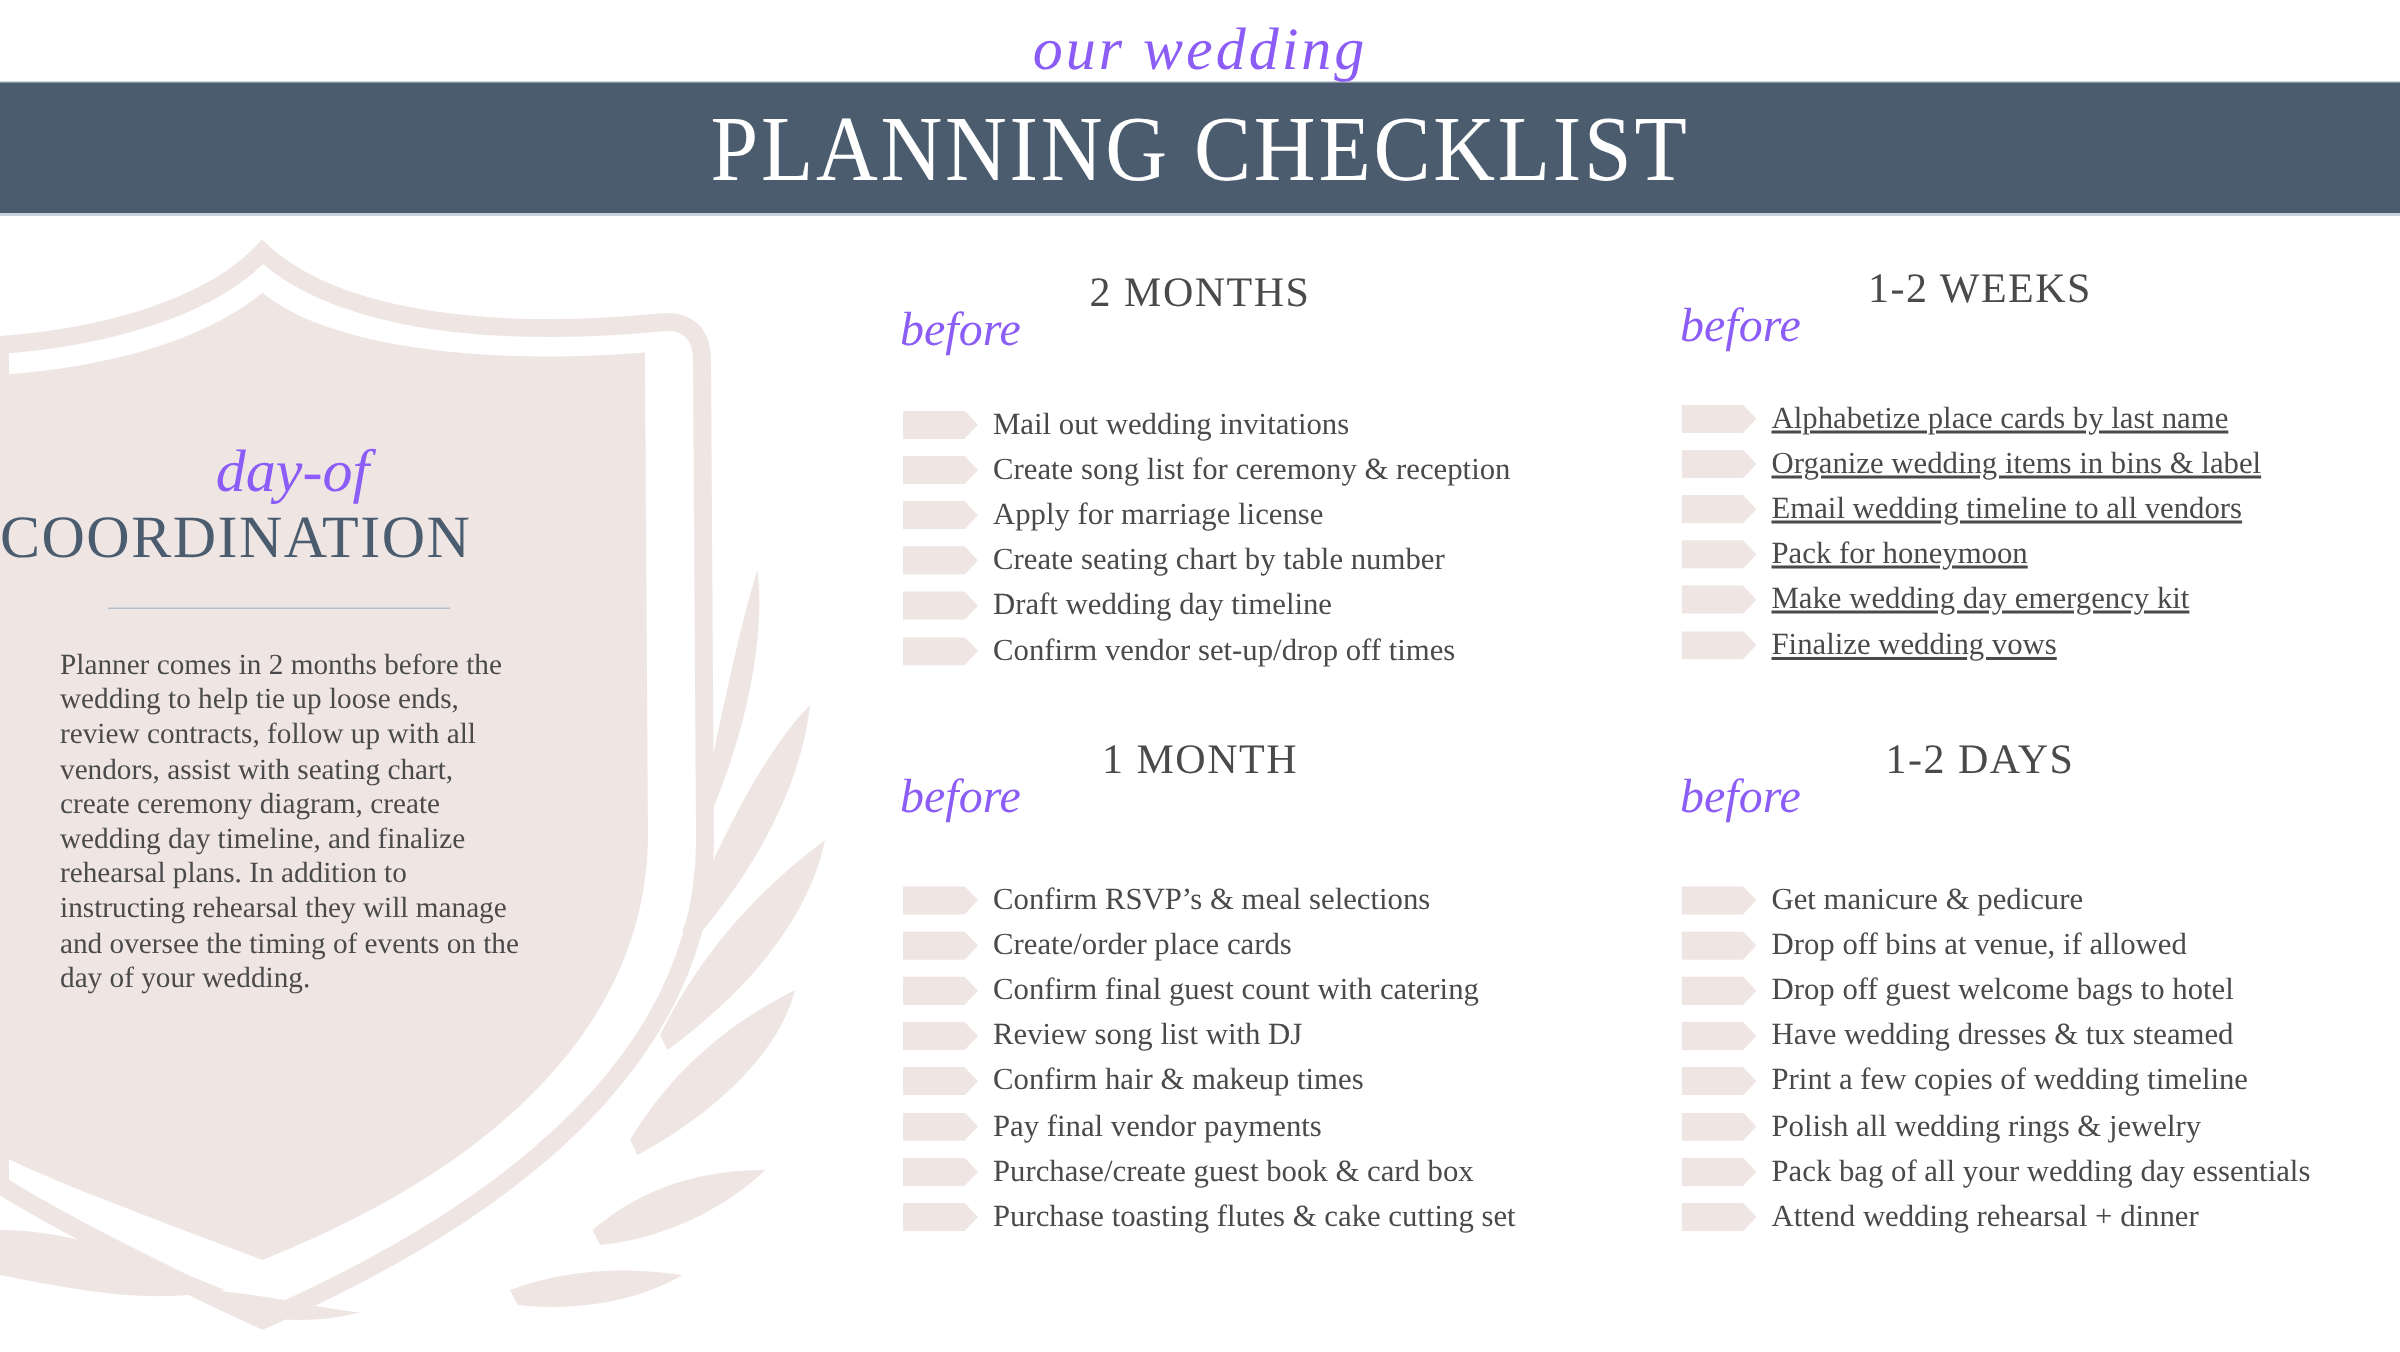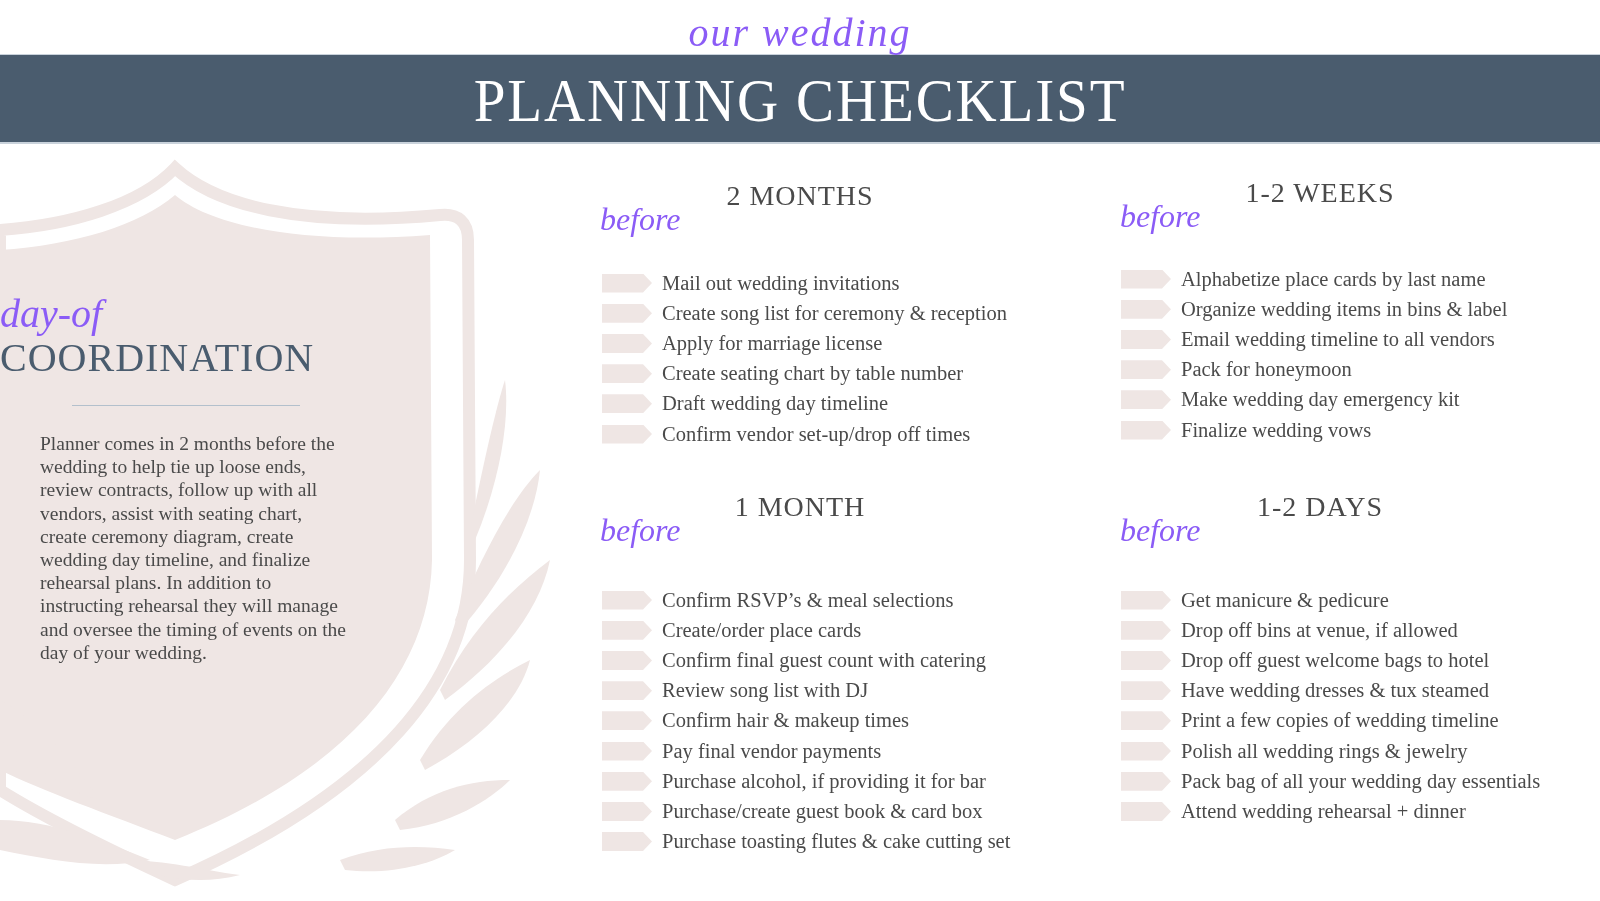--- a/index.html
+++ b/index.html
@@ -22,21 +22,21 @@
   .script {
     font-family:Liberation Serif, serif; font-style:italic;
     color:#8b5cf6; font-weight:normal;
   }
   .banner-script {
     position:absolute; left:0; top:8px; width:1600px; text-align:center;
     font-size:40px; letter-spacing:2px; line-height:50px; z-index:2;
   }
   .crest { position:absolute; left:0; top:155px; width:560px; height:740px; }
   .coord-script {
-    position:absolute; left:0; top:290px; width:390px; text-align:left;
+    position:absolute; left:0; top:290px; width:390px; text-align:center;
     font-size:40px; line-height:48px; z-index:2;
   }
   .coord-title {
     position:absolute; left:0; top:334px; width:390px; text-align:left;
     color:#4a5c6e; font-size:40px; letter-spacing:1px; line-height:48px; z-index:3;
   }
   .coord-rule {
     position:absolute; left:72px; top:405px; width:228px; height:1px;
     background:#b3c0cc;
   }
@@ -120,21 +120,21 @@
   <li class="item">
       <span class="tag"></span>
       <span class="item-label">Confirm vendor set-up/drop off times</span>
     </li>
 </ul>
 
 <div class="section" style="left:1120px; top:177px; width:400px;">
   <div class="section-title">1-2 WEEKS</div>
   <div class="section-script script">before</div>
 </div>
-<ul class="items" style="left:1121px; top:264px;">
+<ul class="items" style="left:1121px; top:264px;text-decoration:underline;">
   <li class="item">
       <span class="tag"></span>
       <span class="item-label">Alphabetize place cards by last name</span>
     </li>
   <li class="item">
       <span class="tag"></span>
       <span class="item-label">Organize wedding items in bins &amp; label</span>
     </li>
   <li class="item">
       <span class="tag"></span>
@@ -178,24 +178,20 @@
   <li class="item">
       <span class="tag"></span>
       <span class="item-label">Confirm hair &amp; makeup times</span>
     </li>
   <li class="item">
       <span class="tag"></span>
       <span class="item-label">Pay final vendor payments</span>
     </li>
   <li class="item">
       <span class="tag"></span>
-      <span class="item-label">Purchase alcohol, if providing it for bar</span>
-    </li>
-  <li class="item">
-      <span class="tag"></span>
       <span class="item-label">Purchase/create guest book &amp; card box</span>
     </li>
   <li class="item">
       <span class="tag"></span>
       <span class="item-label">Purchase toasting flutes &amp; cake cutting set</span>
     </li>
 </ul>
 
 <div class="section" style="left:1120px; top:491px; width:400px;">
   <div class="section-title">1-2 DAYS</div>

